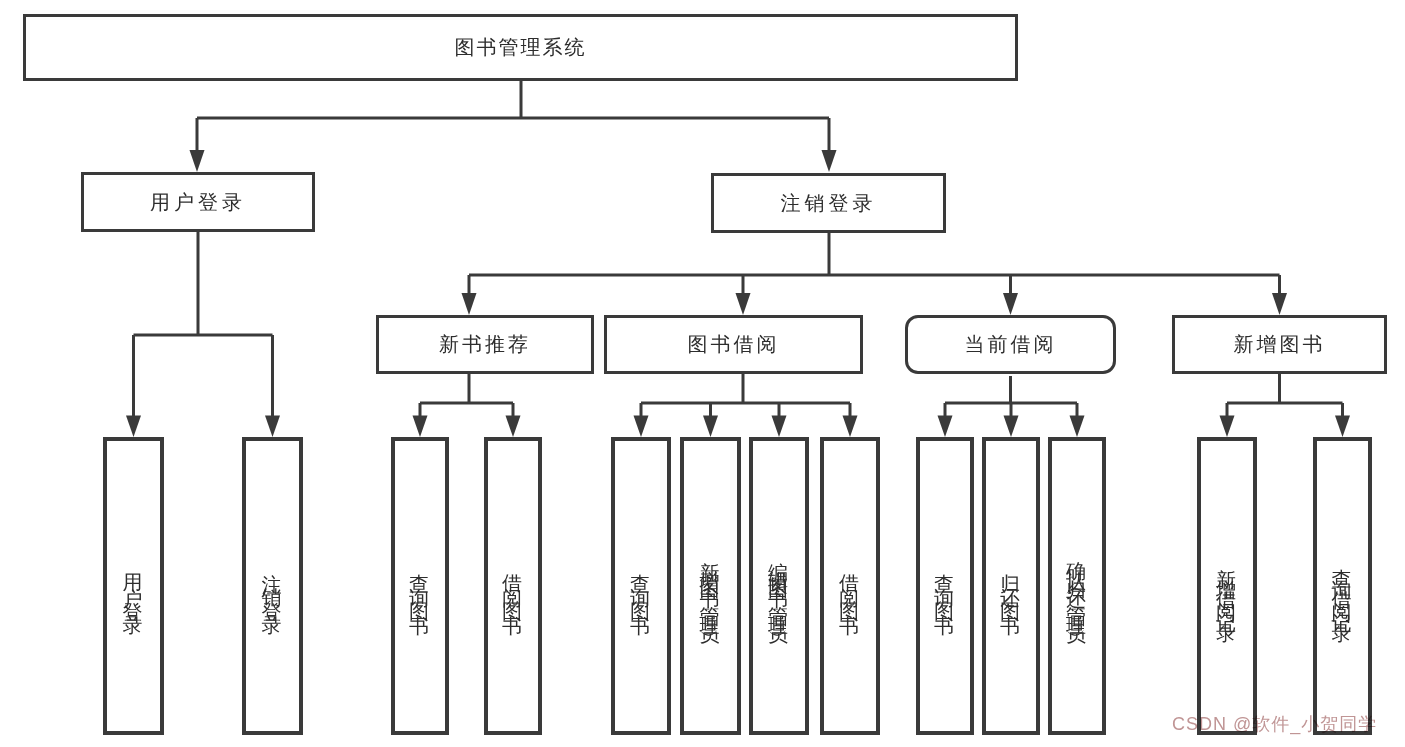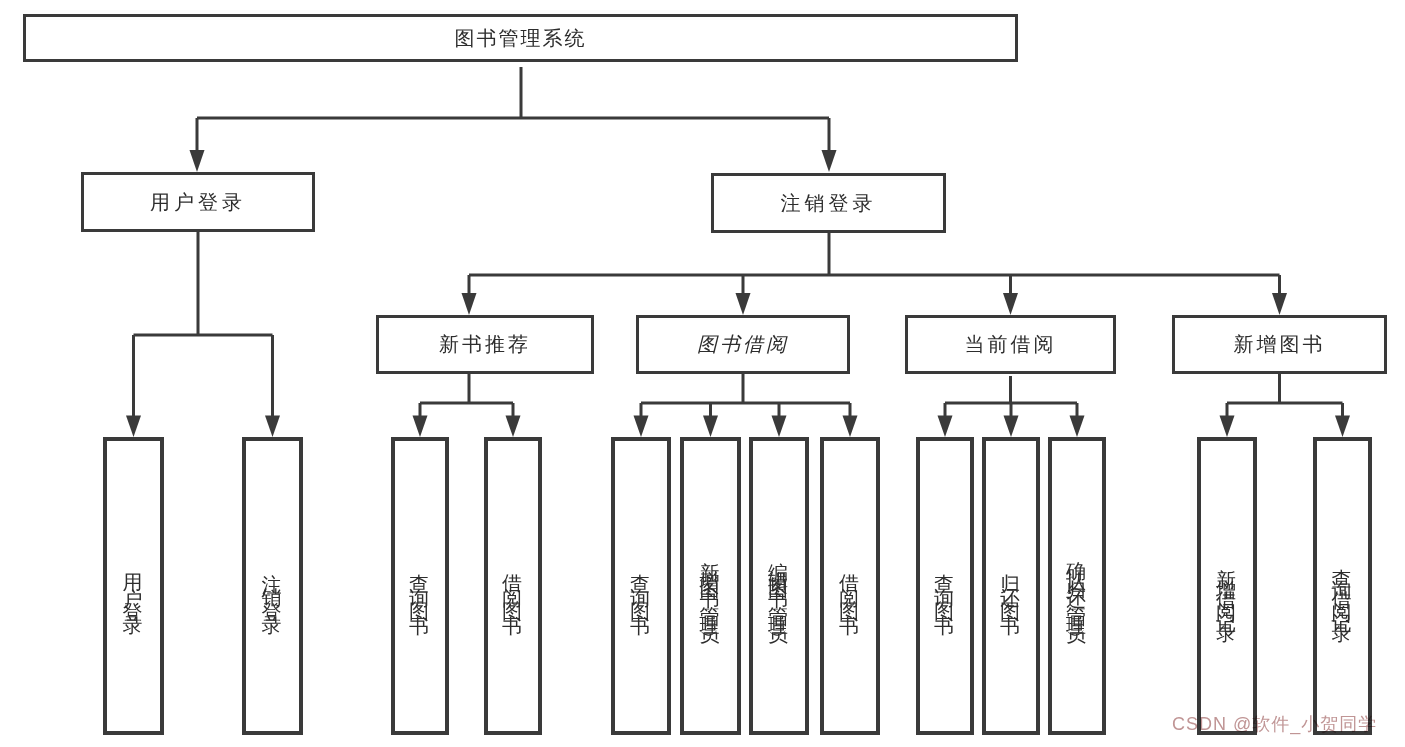--- a/index.html
+++ b/index.html
@@ -101,28 +101,28 @@
       <polygon points="771.5,415.5 786.5,415.5 779,437"></polygon>
       <polygon points="842.5,415.5 857.5,415.5 850,437"></polygon>
       <polygon points="937.5,415.5 952.5,415.5 945,437"></polygon>
       <polygon points="1003.5,415.5 1018.5,415.5 1011,437"></polygon>
       <polygon points="1069.5,415.5 1084.5,415.5 1077,437"></polygon>
       <polygon points="1219.5,415.5 1234.5,415.5 1227,437"></polygon>
       <polygon points="1335,415.5 1350,415.5 1342.5,437"></polygon>
     </g>
   </svg>
 
-  <div class="node" style="left:23px; top:14px; width:995px; height:48px;">图书管理系统</div>
+  <div class="node" style="left:23px; top:14px; width:995px; height:67px;">图书管理系统</div>
 
   <div class="node l2" style="left:81px; top:172px; width:234px; height:60px;">用户登录</div>
   <div class="node l2" style="left:711px; top:173px; width:235px; height:60px;">注销登录</div>
 
   <div class="node l3" style="left:376px; top:315px; width:218px; height:59px;">新书推荐</div>
-  <div class="node l3" style="left:636px; top:315px; width:214px; height:59px;font-style:italic;">图书借阅</div>
-  <div class="node l3" style="left:905px; top:315px; width:211px; height:59px;">当前借阅</div>
+  <div class="node l3" style="left:604px; top:315px; width:259px; height:59px;">图书借阅</div>
+  <div class="node l3" style="left:905px; top:315px; width:211px; height:59px;border-radius:13px;">当前借阅</div>
   <div class="node l3" style="left:1172px; top:315px; width:215px; height:59px;">新增图书</div>
 
   <div class="node leaf ls-14" style="left:103px; top:437px; width:61px; height:298px;">用户登录</div>
   <div class="node leaf ls-14" style="left:242px; top:437px; width:61px; height:298px;">注销登录</div>
 
   <div class="node leaf ls-14" style="left:391px; top:437px; width:58px; height:298px;">查询图书</div>
   <div class="node leaf ls-14" style="left:484px; top:437px; width:58px; height:298px;">借阅图书</div>
 
   <div class="node leaf ls-14" style="left:611px; top:437px; width:60px; height:298px;">查询图书</div>
   <div class="node leaf ls-9" style="left:680px; top:437px; width:61px; height:298px;">新增图书（管理员）</div>

